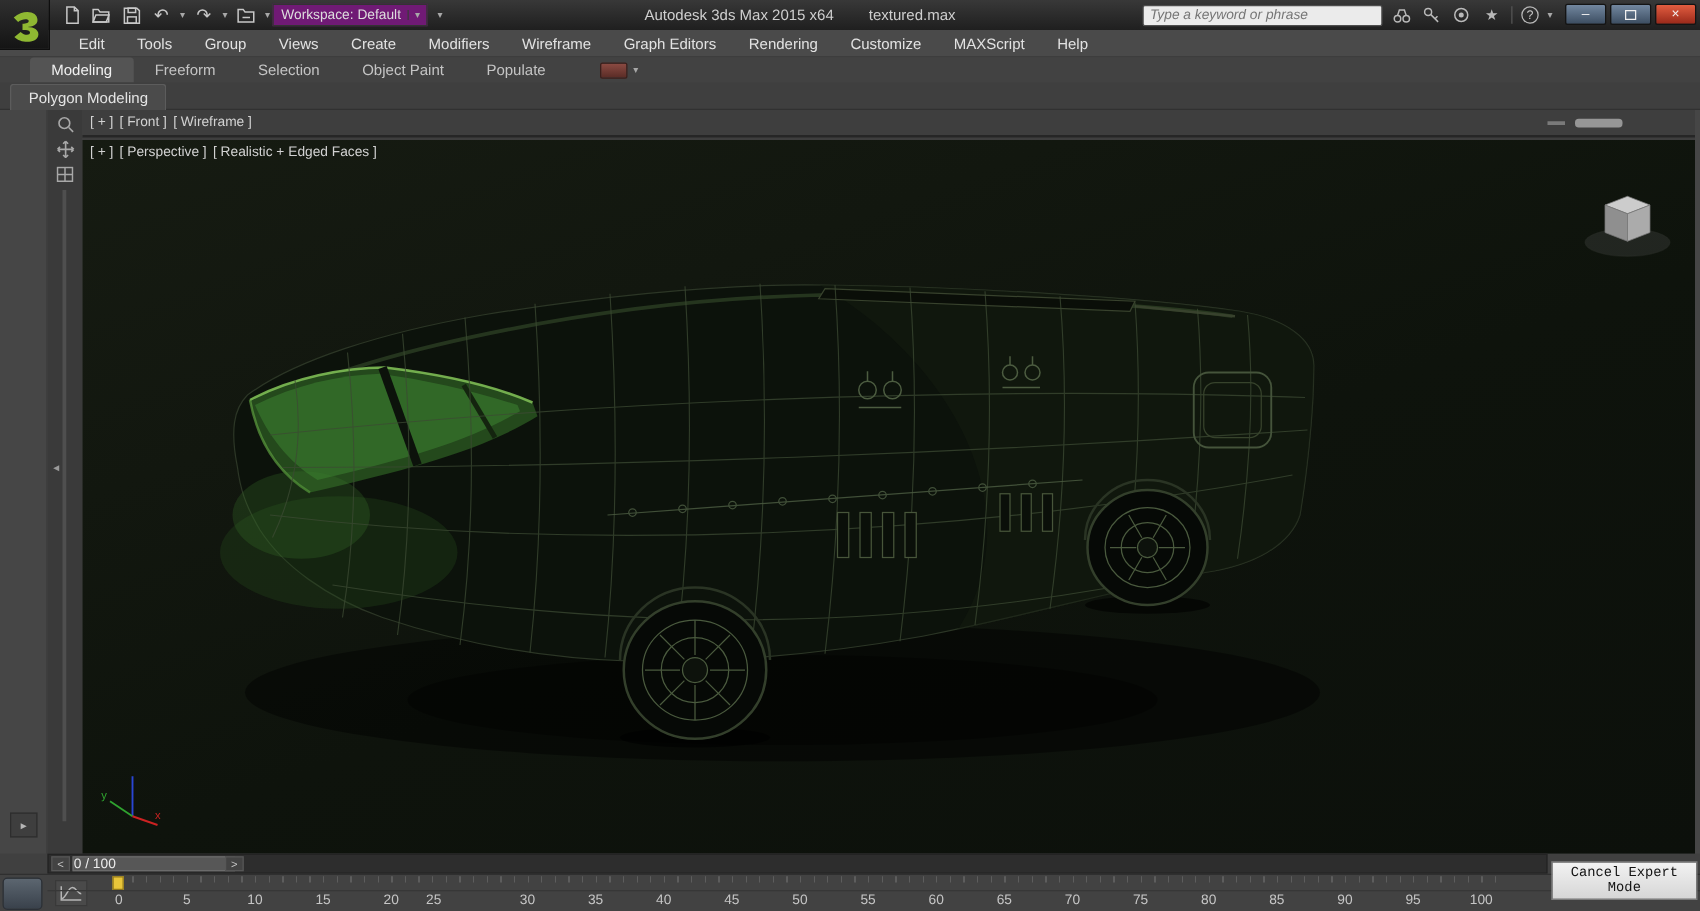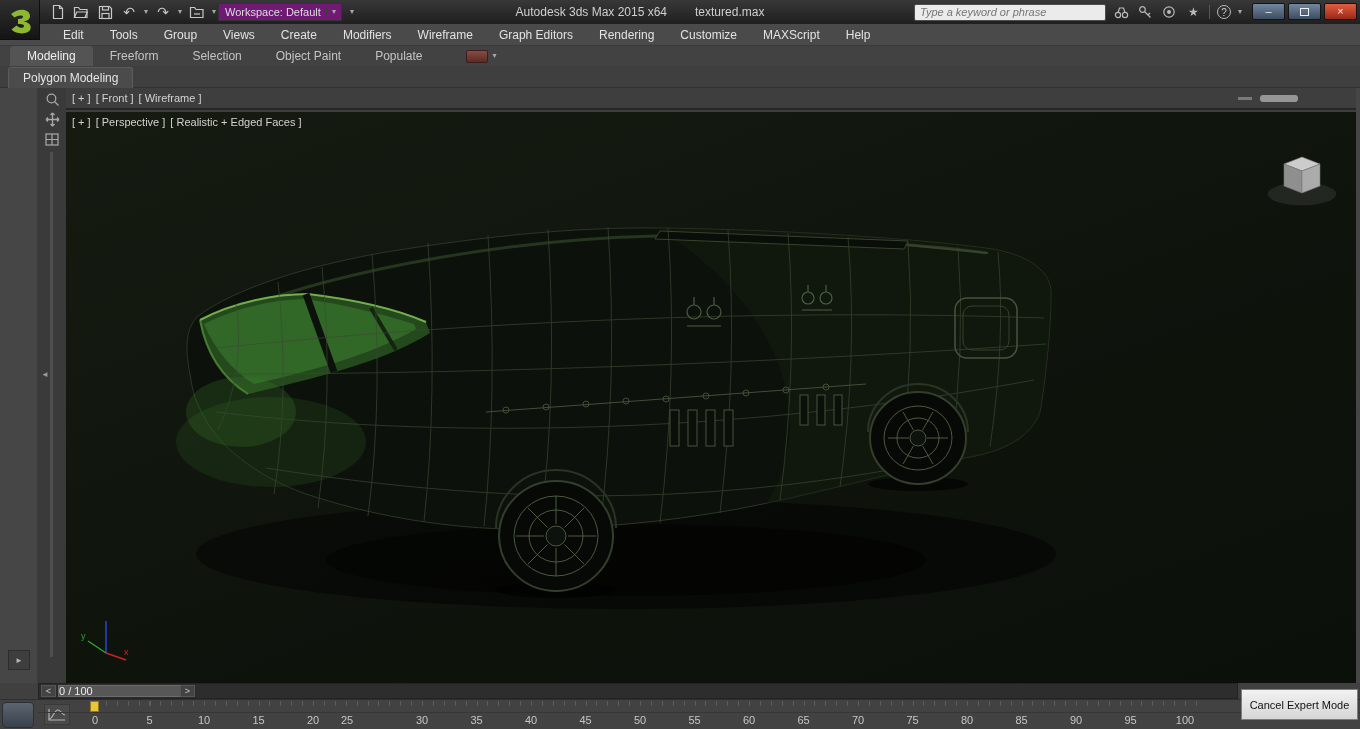--- a/index.html
+++ b/index.html
@@ -39,21 +39,21 @@
   .win-close{background:linear-gradient(#e25d40,#99291a)}
   .max-glyph{width:9px;height:8px;border:1px solid #f0f0f0;display:block}
 
   
   .menubar{position:absolute;left:0;top:24px;width:1360px;height:22px;background:#4a4a4a;
            border-bottom:1px solid #3a3a3a;display:flex;align-items:center;padding-left:50px}
   .menu-item{padding:0 13px;line-height:22px;color:#e2e2e2}
 
   
   .ribbon-tabs{position:absolute;left:0;top:46px;width:1360px;height:20px;background:#424242;
-               display:flex;align-items:flex-end;padding-left:10px}
+               display:flex;align-items:flex-end;padding-left:24px}
   .tabs-wrap{display:flex}
   .ribbon-tab{padding:0 17px;line-height:20px;color:#c4c4c4}
   .ribbon-tab.active{background:#545454;color:#f0f0f0;border-radius:3px 3px 0 0}
   .populate-flyout{margin-left:26px;display:flex;align-items:center;gap:5px;height:20px}
   .flyout-badge{width:22px;height:13px;background:linear-gradient(#8a4a42,#5a2c26);
                 border:1px solid #3c1e1a;border-radius:2px}
   .ribbon-sub{position:absolute;left:0;top:66px;width:1360px;height:22px;background:#3f3f3f;
               border-bottom:1px solid #313131}
   .subtab{position:absolute;left:8px;top:1px;height:21px;padding:0 14px;background:#4b4b4b;
           border:1px solid #5c5c5c;border-bottom:none;border-radius:3px 3px 0 0;line-height:20px;color:#e4e4e4}
@@ -102,21 +102,21 @@
   .ruler-line{position:absolute;left:38px;right:0;top:12px;height:1px;background:#373737}
   .tick-label{position:absolute;top:14px;transform:translateX(-50%);font-size:11px;color:#c6c6c6}
   .time-marker{position:absolute;left:90px;top:1px;width:9px;height:11px;background:#e8c53a;border:1px solid #93791b}
   .corner-widget{position:absolute;left:2px;top:2px;width:32px;height:26px;border-radius:4px;
                  background:linear-gradient(#5c6670,#39414b);border:1px solid #2b3037}
   .curve-btn{position:absolute;left:44px;top:4px;width:26px;height:21px;background:#4a4a4a;
              border:1px solid #393939;display:flex;align-items:center;justify-content:center}
 
   .cancel-btn{position:absolute;right:2px;top:689px;width:117px;height:31px;z-index:6;
               background:linear-gradient(#f2f2f2,#d6d6d6);border:1px solid #7d7d7d;color:#121212;
-              font-size:11px;display:flex;align-items:center;justify-content:center;font-family:Liberation Sans, sans-serif}
+              font-size:11px;display:flex;align-items:center;justify-content:center;font-family:Liberation Mono, monospace}
 </style>
 </head>
 <body>
 
 <div class="titlebar">
   <div class="window-title">
     <span>Autodesk 3ds Max 2015 x64</span>
     <span>textured.max</span>
   </div>
 </div>

